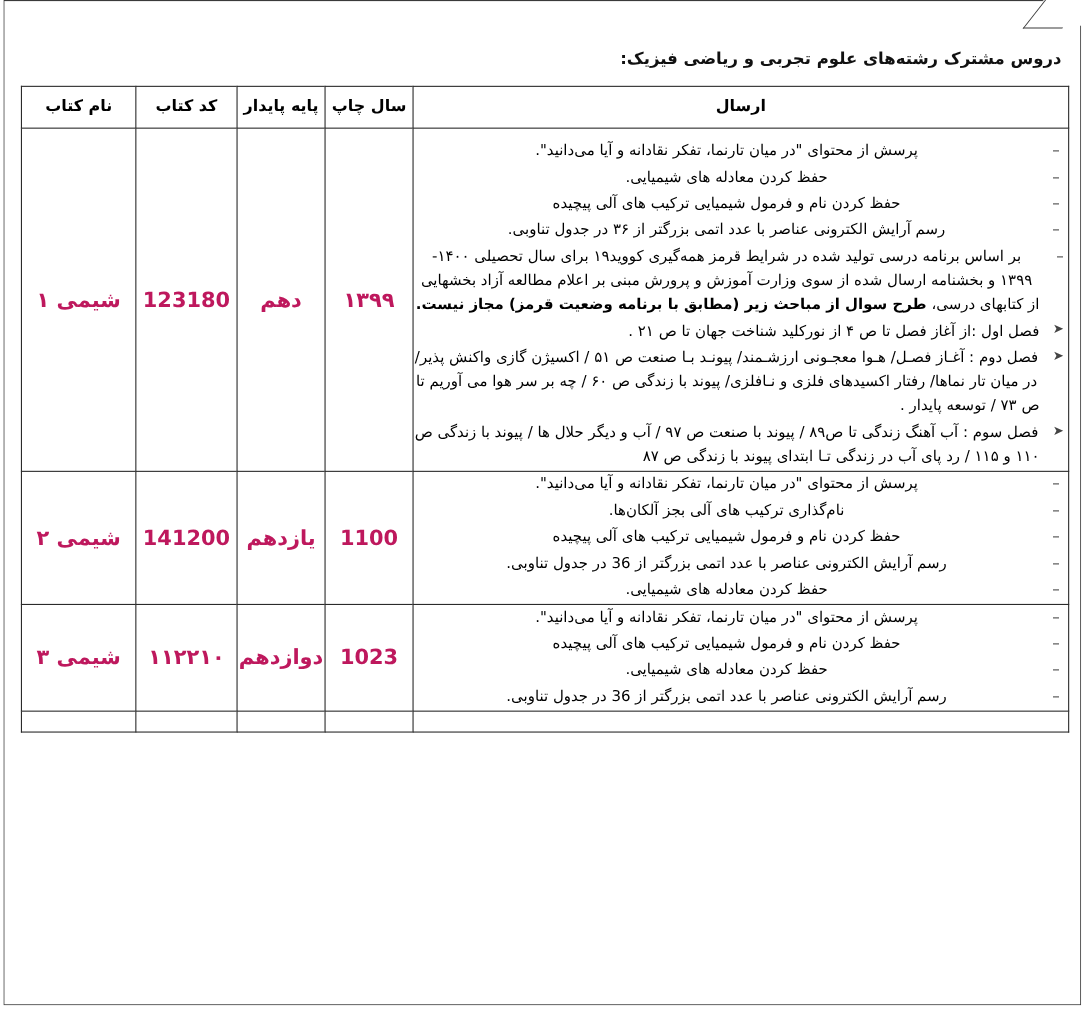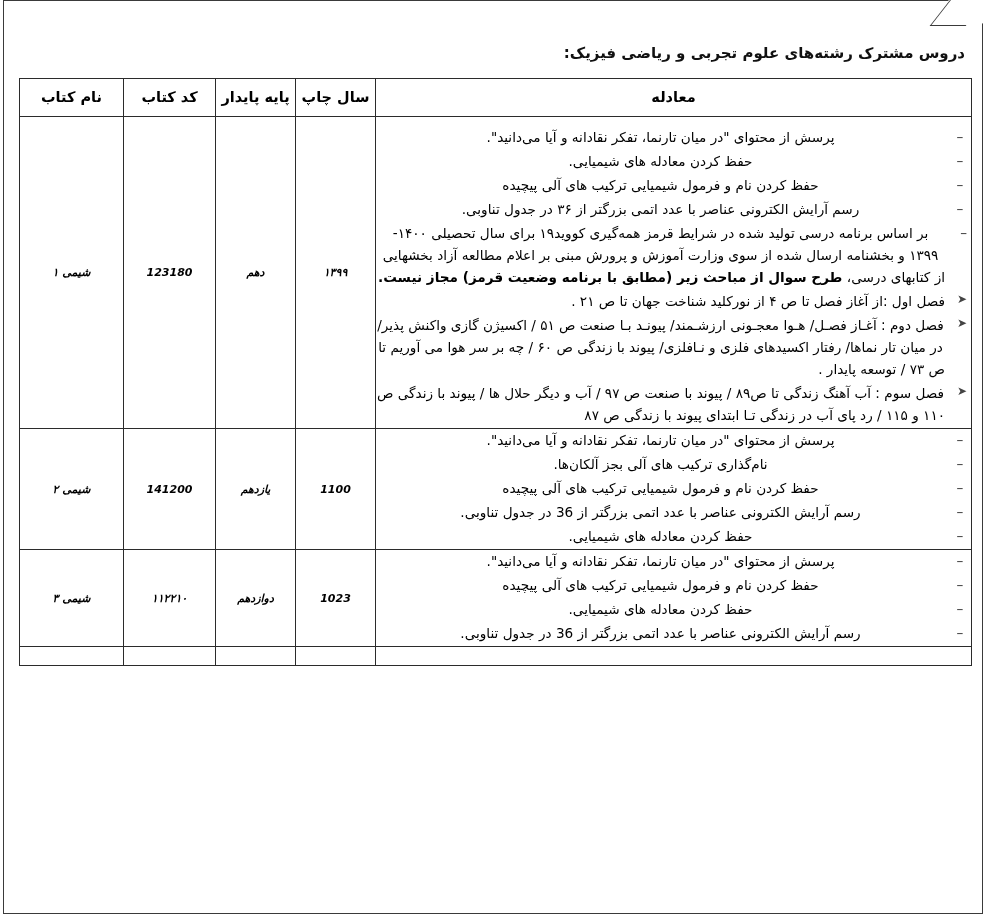--- a/index.html
+++ b/index.html
@@ -79,24 +79,23 @@
     line-height: 1.45;
   }
   col.c-name { width: 104px; }
   col.c-code { width: 92px; }
   col.c-grade { width: 80px; }
   col.c-year { width: 80px; }
   col.c-omit { width: 596px; }
 
   td.cell-center {
     text-align: center;
-    font-size: 11px;
+    font-size: 19px;
     font-weight: bold;
-    color: #000000;
-    font-style: italic;
+    color: #be185d;
   }
   td.omit {
     padding: 10px 10px 10px 12px;
     font-size: 13.6px;
     line-height: 1.62;
     text-align: right;
   }
   ul.dashlist {
     list-style: none;
     margin: 0;
@@ -143,21 +142,21 @@
   <table class="main">
     <colgroup>
       <col class="c-omit">
       <col class="c-year">
       <col class="c-grade">
       <col class="c-code">
       <col class="c-name">
     </colgroup>
     <thead>
       <tr>
-        <th>معادله</th>
+        <th>ارسال</th>
         <th>سال چاپ</th>
         <th>پایه پایدار</th>
         <th>کد کتاب</th>
         <th>نام کتاب</th>
       </tr>
     </thead>
     <tbody>
 
       <tr class="row-tall">
         <td class="omit">

